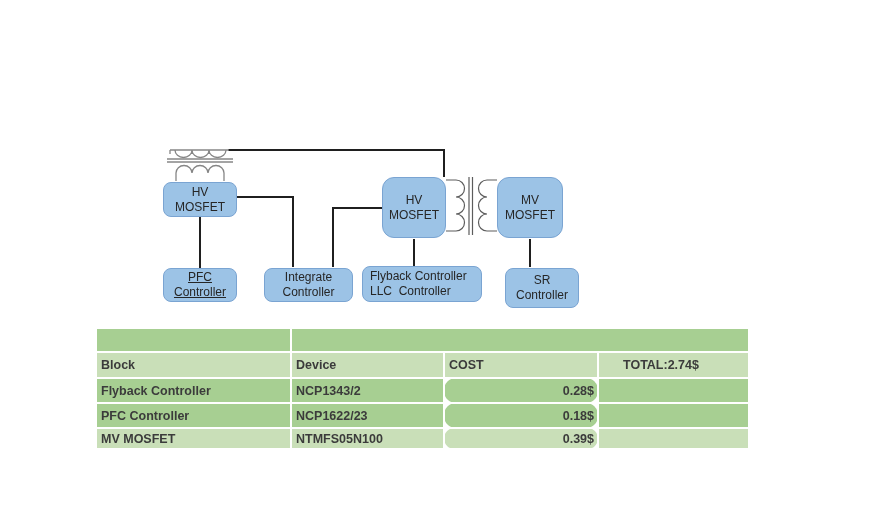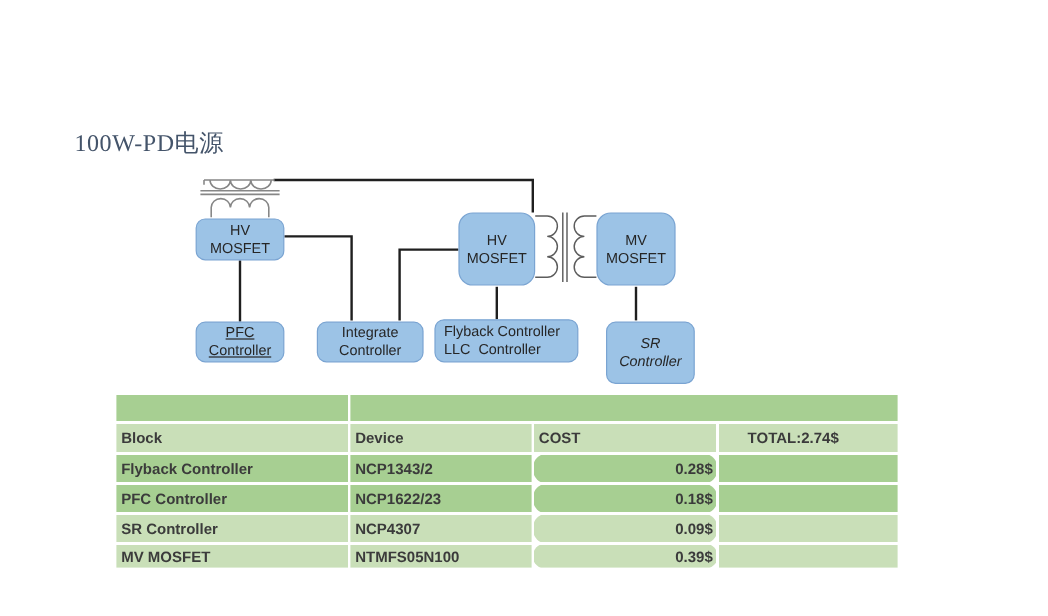--- a/index.html
+++ b/index.html
@@ -34,21 +34,20 @@
   .bom-table tr.band-b td{background:#C9DFB8;}
   .bom-table td.cost{text-align:right;padding:0 3px 0 0;border-radius:12px;}
   .bom-table td.cost-h{}
   .bom-table td.total-h{padding-left:24px;}
 </style>
 </head>
 <body>
 
 <div class="screen">
 
-  <h1 class="page-title">100W-PD电源</h1>
 
   <svg class="wires-svg" width="873" height="513" viewBox="0 0 873 513">
 
     <g stroke="#1f1f1f" stroke-width="2" fill="none">
       <path d="M228,150 H444 V177"></path>
       <path d="M200,217 V268"></path>
       <path d="M237,197 H293 V267"></path>
       <path d="M333,267 V208 H382"></path>
       <path d="M414,239 V266"></path>
       <path d="M530,239 V267"></path>
@@ -91,21 +90,21 @@
   <div class="block left-text" style="left:362px;top:266px;width:120px;height:36px;">
     <span class="line">Flyback Controller</span>
     <span class="line">LLC  Controller</span>
   </div>
 
   <div class="block big" style="left:497px;top:177px;width:66px;height:61px;">
     <span class="line">MV</span>
     <span class="line">MOSFET</span>
   </div>
 
-  <div class="block" style="left:505px;top:268px;width:74px;height:52px;font-style:italic;">
+  <div class="block" style="left:505px;top:268px;width:74px;height:40px;">
     <span class="line">SR</span>
     <span class="line">Controller</span>
   </div>
 
   <table class="bom-table">
     <colgroup>
       <col style="width:195px">
         <col style="width:153px">
         <col style="width:154px">
         <col style="width:151px">
@@ -126,26 +125,20 @@
       <td>NCP1343/2</td>
       <td class="cost">0.28$</td>
       <td></td>
     </tr>
     <tr class="band-a" style="height:25px">
       <td>PFC Controller</td>
       <td>NCP1622/23</td>
       <td class="cost">0.18$</td>
       <td></td>
     </tr>
-    <tr class="band-b" style="height:25px">
-      <td>SR Controller</td>
-      <td>NCP4307</td>
-      <td class="cost">0.09$</td>
-      <td></td>
-    </tr>
     <tr class="band-b" style="height:21px">
       <td>MV MOSFET</td>
       <td>NTMFS05N100</td>
       <td class="cost">0.39$</td>
       <td></td>
     </tr>
   </tbody>
     </table>
 
 </div>

